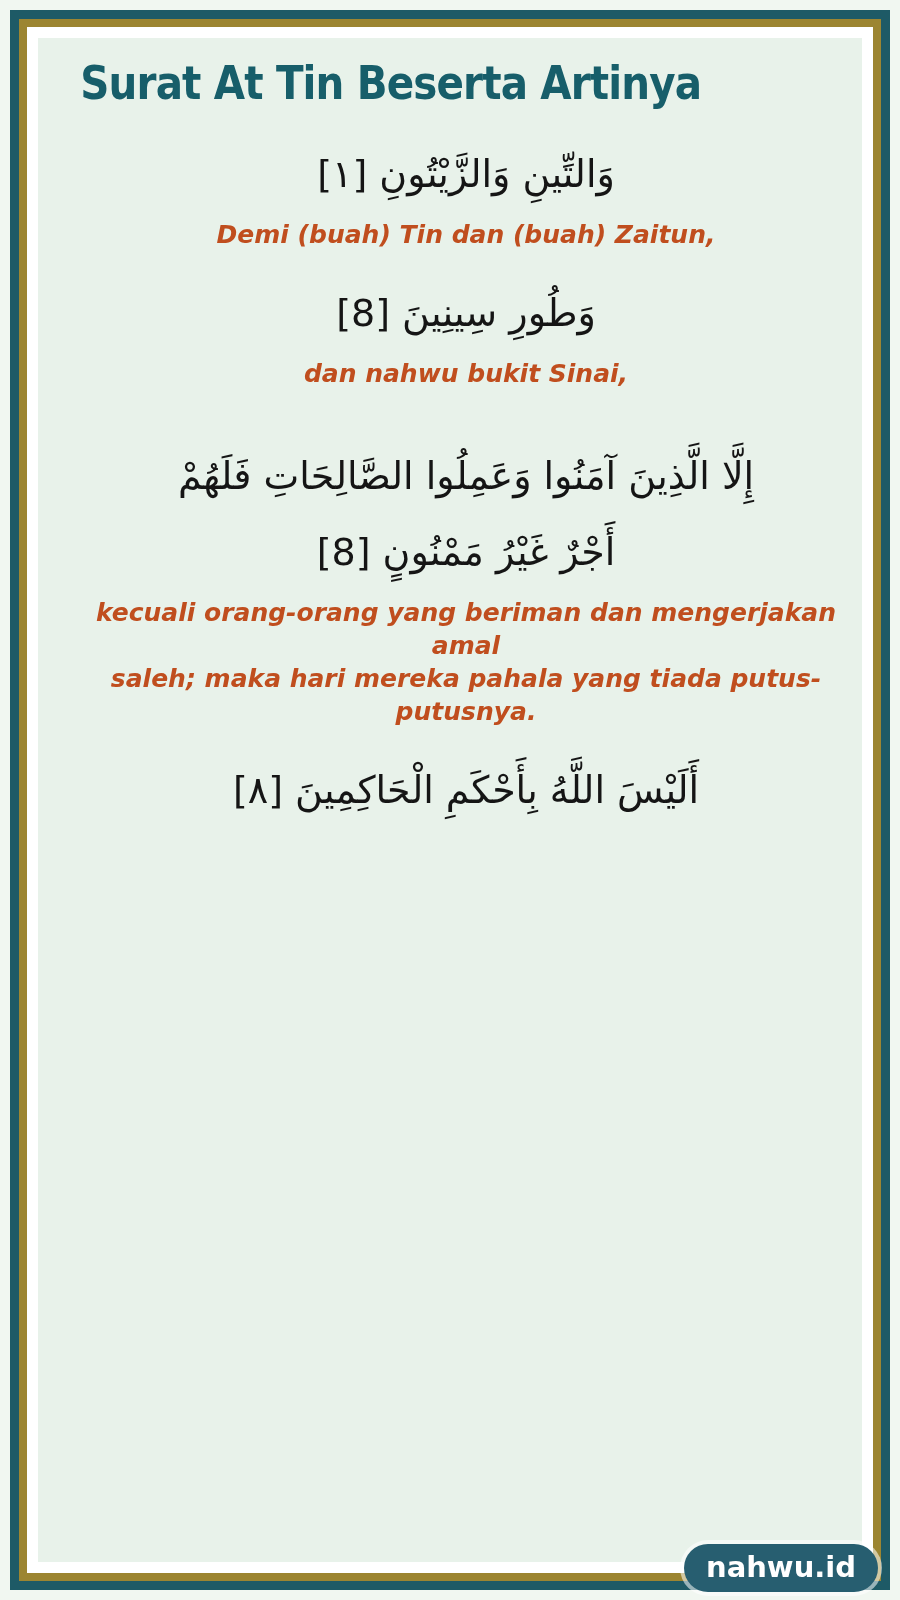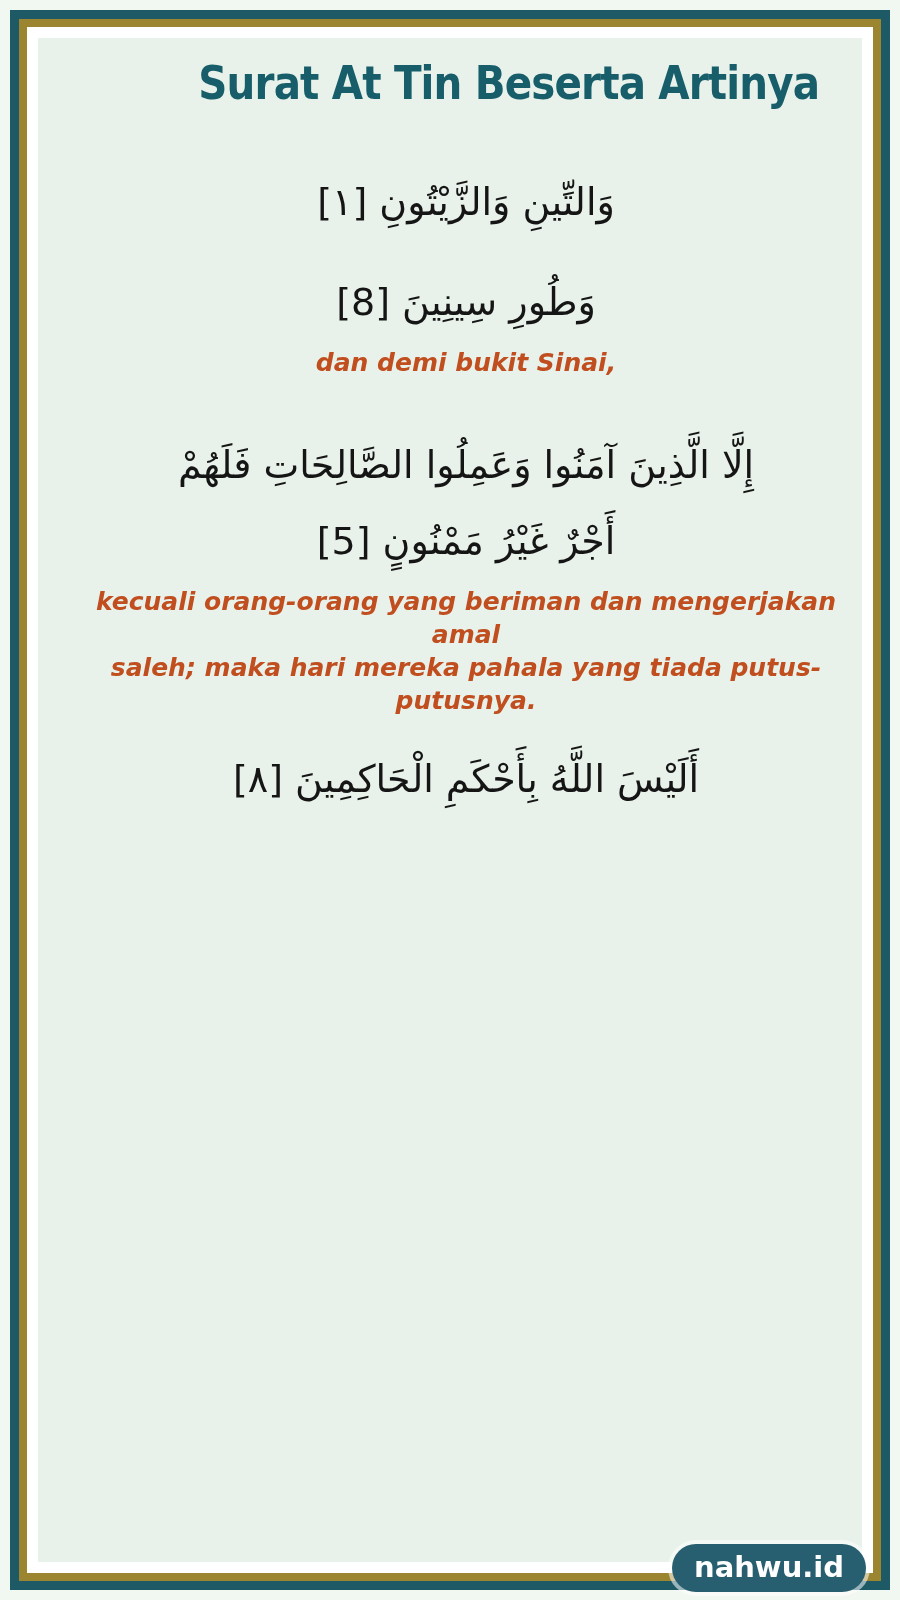--- a/index.html
+++ b/index.html
@@ -24,24 +24,23 @@
   .frame-white {
     width: 100%; height: 100%;
     background: #ffffff;
     padding: 11px;
     box-sizing: border-box;
   }
   .content {
     width: 100%; height: 100%;
     background: #e8f2ea;
     box-sizing: border-box;
-    display: flex; flex-direction: column; align-items: flex-end;
+    display: flex; flex-direction: column; align-items: flex-start;
     padding-top: 8px;
     overflow: hidden;
-    gap: 28px;
   }
 
   .title {
     margin: 10px 0 2px 0;
     font-size: 46px;
     font-weight: bold;
     letter-spacing: -1px;
     color: #175e6a;
     transform: scaleX(0.88);
     transform-origin: center;
@@ -73,21 +72,21 @@
     font-size: 25px;
     line-height: 1.32;
     text-align: center;
     color: #c04e1e;
     max-width: 800px;
     white-space: pre-line;
   }
 
   .watermark {
     position: absolute;
-    right: 34px; bottom: 8px;
+    right: 22px; bottom: 8px;
     background: #275e70;
     color: #ffffff;
     font-weight: bold;
     font-size: 29px;
     padding: 6px 22px 8px 22px;
     border-radius: 26px;
     box-shadow: 0 0 0 4px rgba(255,255,255,0.55);
     text-align: center;
   }
 </style>
@@ -96,35 +95,36 @@
 
 <div class="page">
   <div class="frame-teal">
     <div class="frame-gold">
       <div class="frame-white">
         <div class="content">
           <h1 class="title">Surat At Tin Beserta Artinya</h1>
           <div class="verses" id="verses">
   <div class="verse-block">
     <div class="arabic" dir="rtl">وَالتِّينِ وَالزَّيْتُونِ [١]</div>
+    <div class="translation">Demi (buah) Tin dan (buah) Zaitun,</div>
   </div>
 
   <div class="verse-block">
     <div class="arabic" dir="rtl">وَطُورِ سِينِينَ [8]</div>
-    <div class="translation">dan demi bukit Sinai,</div>
+    <div class="translation">dan nahwu bukit Sinai,</div>
   </div>
 
 
   <div class="verse-block">
   </div>
 
 
   <div class="verse-block">
     <div class="arabic" dir="rtl">إِلَّا الَّذِينَ آمَنُوا وَعَمِلُوا الصَّالِحَاتِ فَلَهُمْ
-أَجْرٌ غَيْرُ مَمْنُونٍ [5]</div>
+أَجْرٌ غَيْرُ مَمْنُونٍ [8]</div>
     <div class="translation">kecuali orang-orang yang beriman dan mengerjakan amal
 saleh; maka hari mereka pahala yang tiada putus-putusnya.</div>
   </div>
 
 
   <div class="verse-block">
     <div class="arabic" dir="rtl">أَلَيْسَ اللَّهُ بِأَحْكَمِ الْحَاكِمِينَ [٨]</div>
 
   </div>
 </div>

